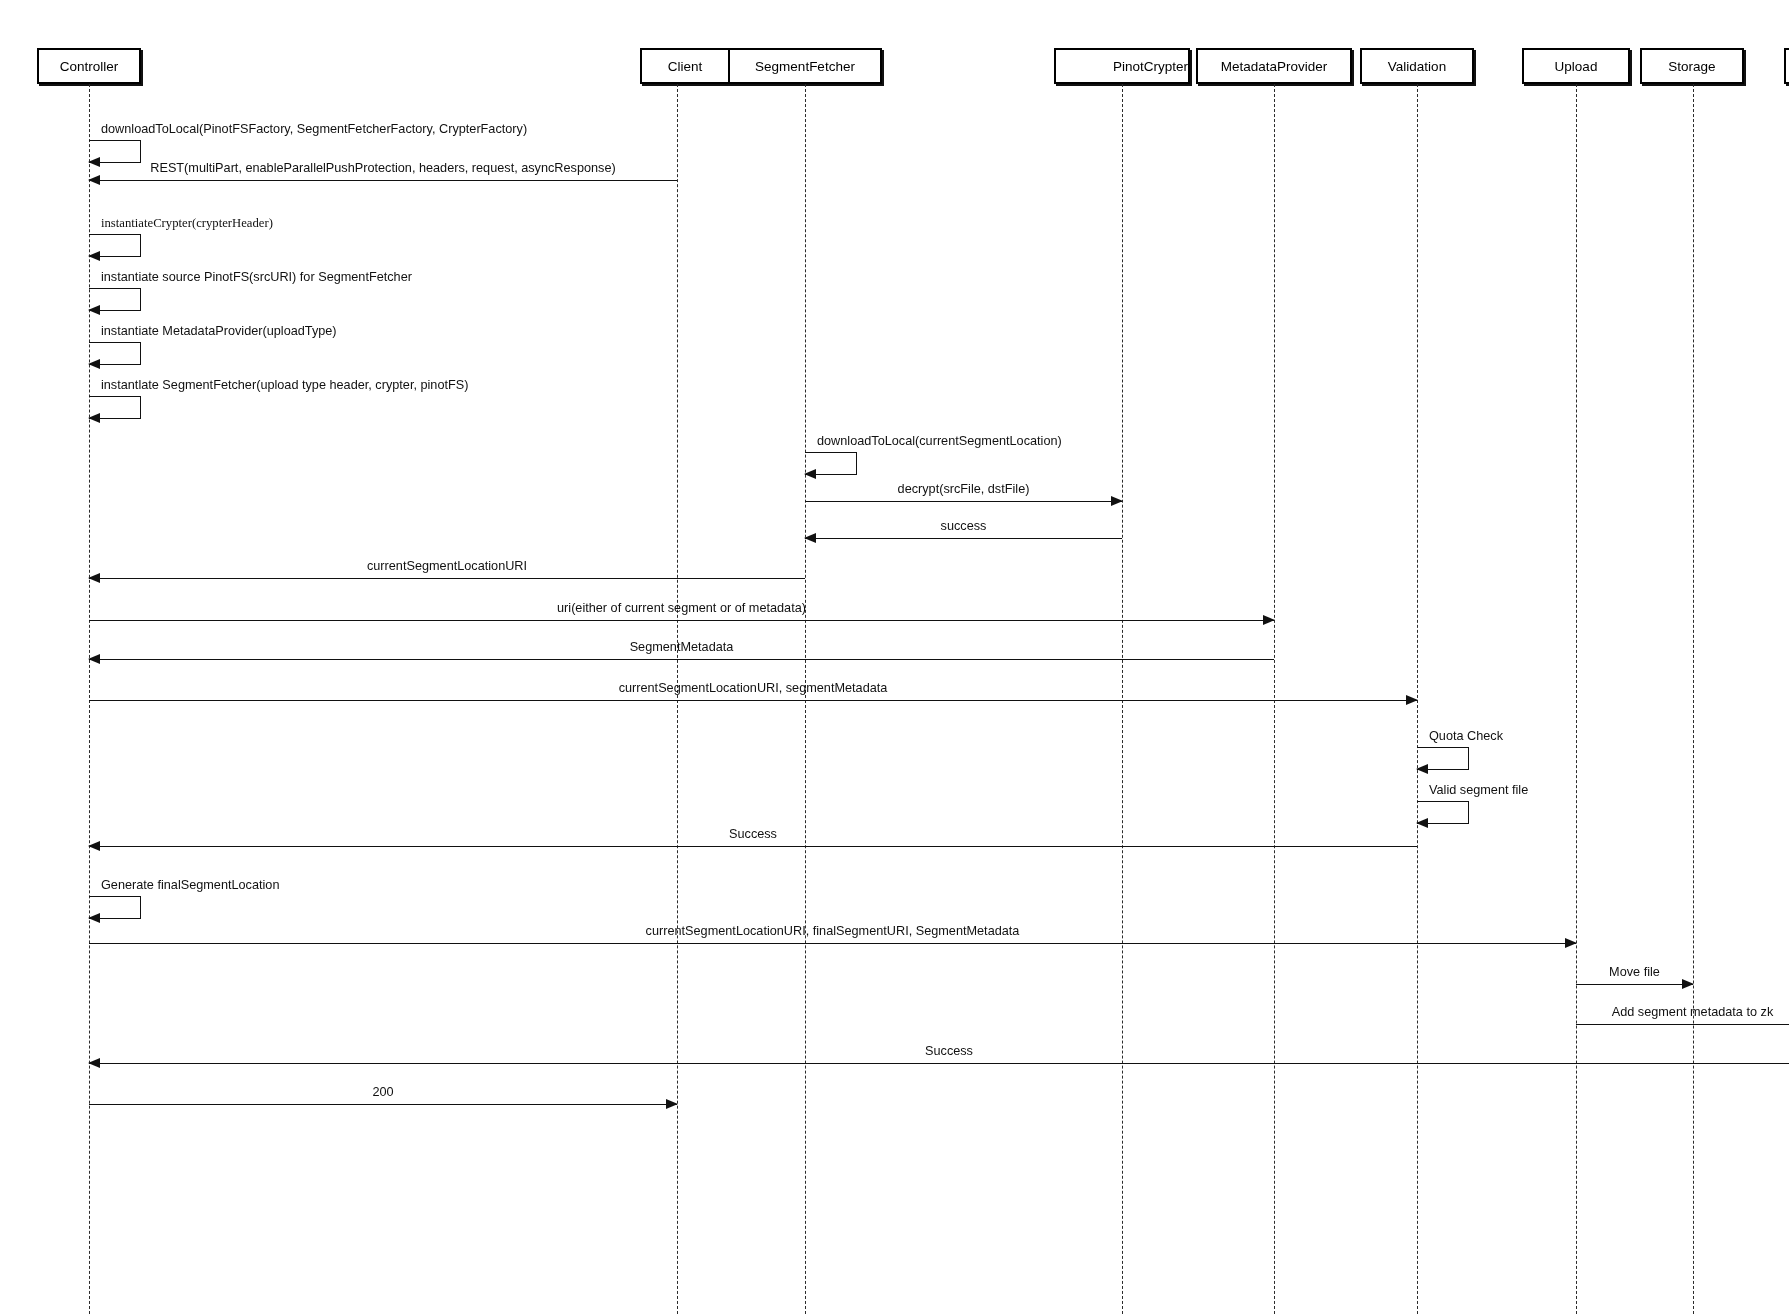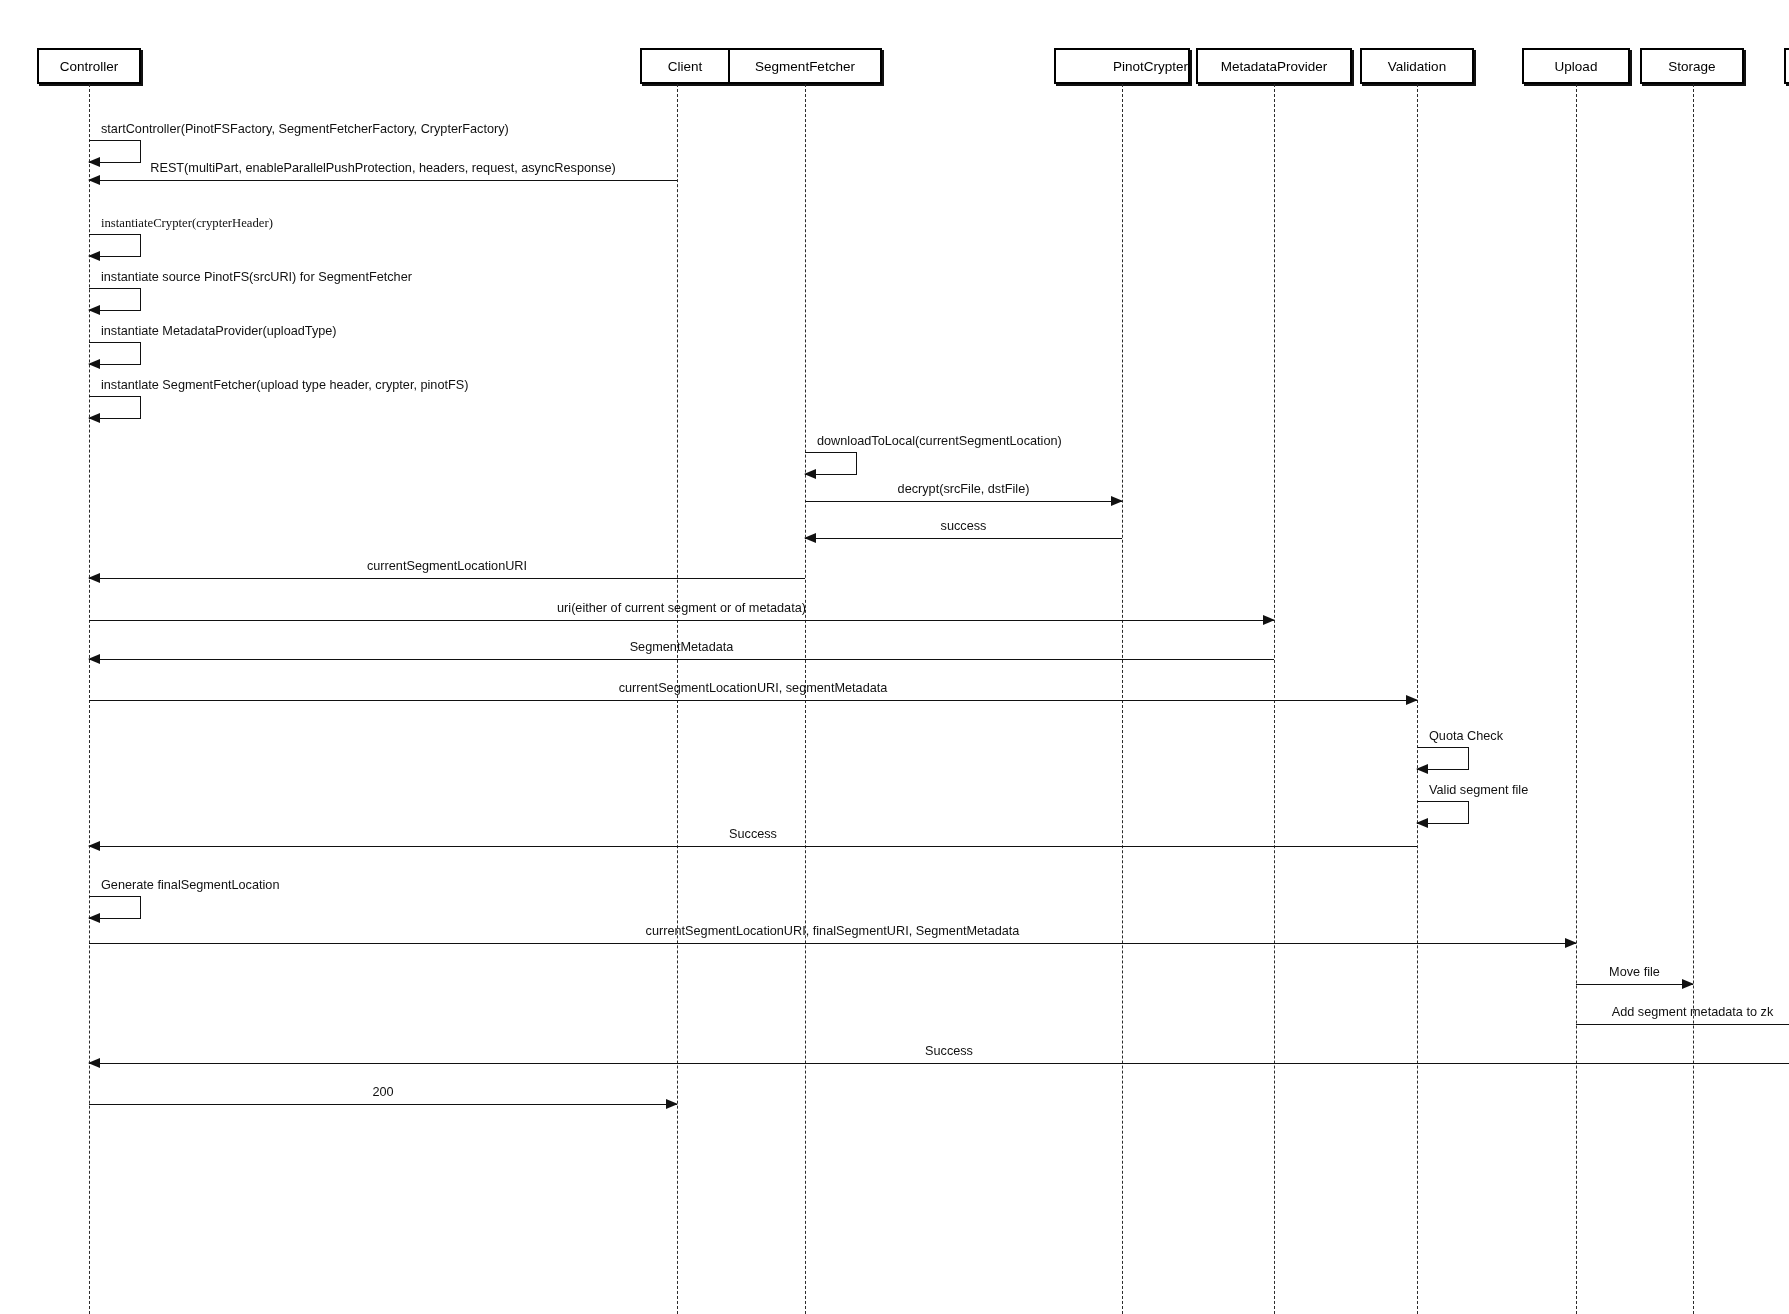--- a/index.html
+++ b/index.html
@@ -63,21 +63,21 @@
       <div class="lifeline" style="left: 1661px; top: 84px; height: 1230px;"></div>
       <div class="pbox" style="left: 1752px; top: 48px; width: 52px; height: 36px;">
         <span>Zk</span>
       </div>
       <div class="lifeline" style="left: 1777px; top: 84px; height: 1230px;"></div>
       <div class="self" style="left: 57px; top: 140px; width: 52px; height: 22px;">
         <div class="top"></div>
         <div class="rt" style="height: 22px;"></div>
         <div class="bot" style="top: 22px;"></div>
         <div class="head" style="top: 16.5px;"></div>
-        <div class="lbl" style="top: -18px;">startController(PinotFSFactory, SegmentFetcherFactory, CrypterFactory)</div>
+        <div class="lbl" style="top: -18px;">downloadToLocal(PinotFSFactory, SegmentFetcherFactory, CrypterFactory)</div>
       </div>
       <div class="msg left" style="left: 57px; top: 180px; width: 588px;">
         <div class="line"></div>
         <div class="head"></div>
         <div class="lbl">REST(multiPart, enableParallelPushProtection, headers, request, asyncResponse)</div>
       </div>
       <div class="self" style="left: 57px; top: 234px; width: 52px; height: 22px; font-family: Liberation Serif, serif;">
         <div class="top"></div>
         <div class="rt" style="height: 22px;"></div>
         <div class="bot" style="top: 22px;"></div>

